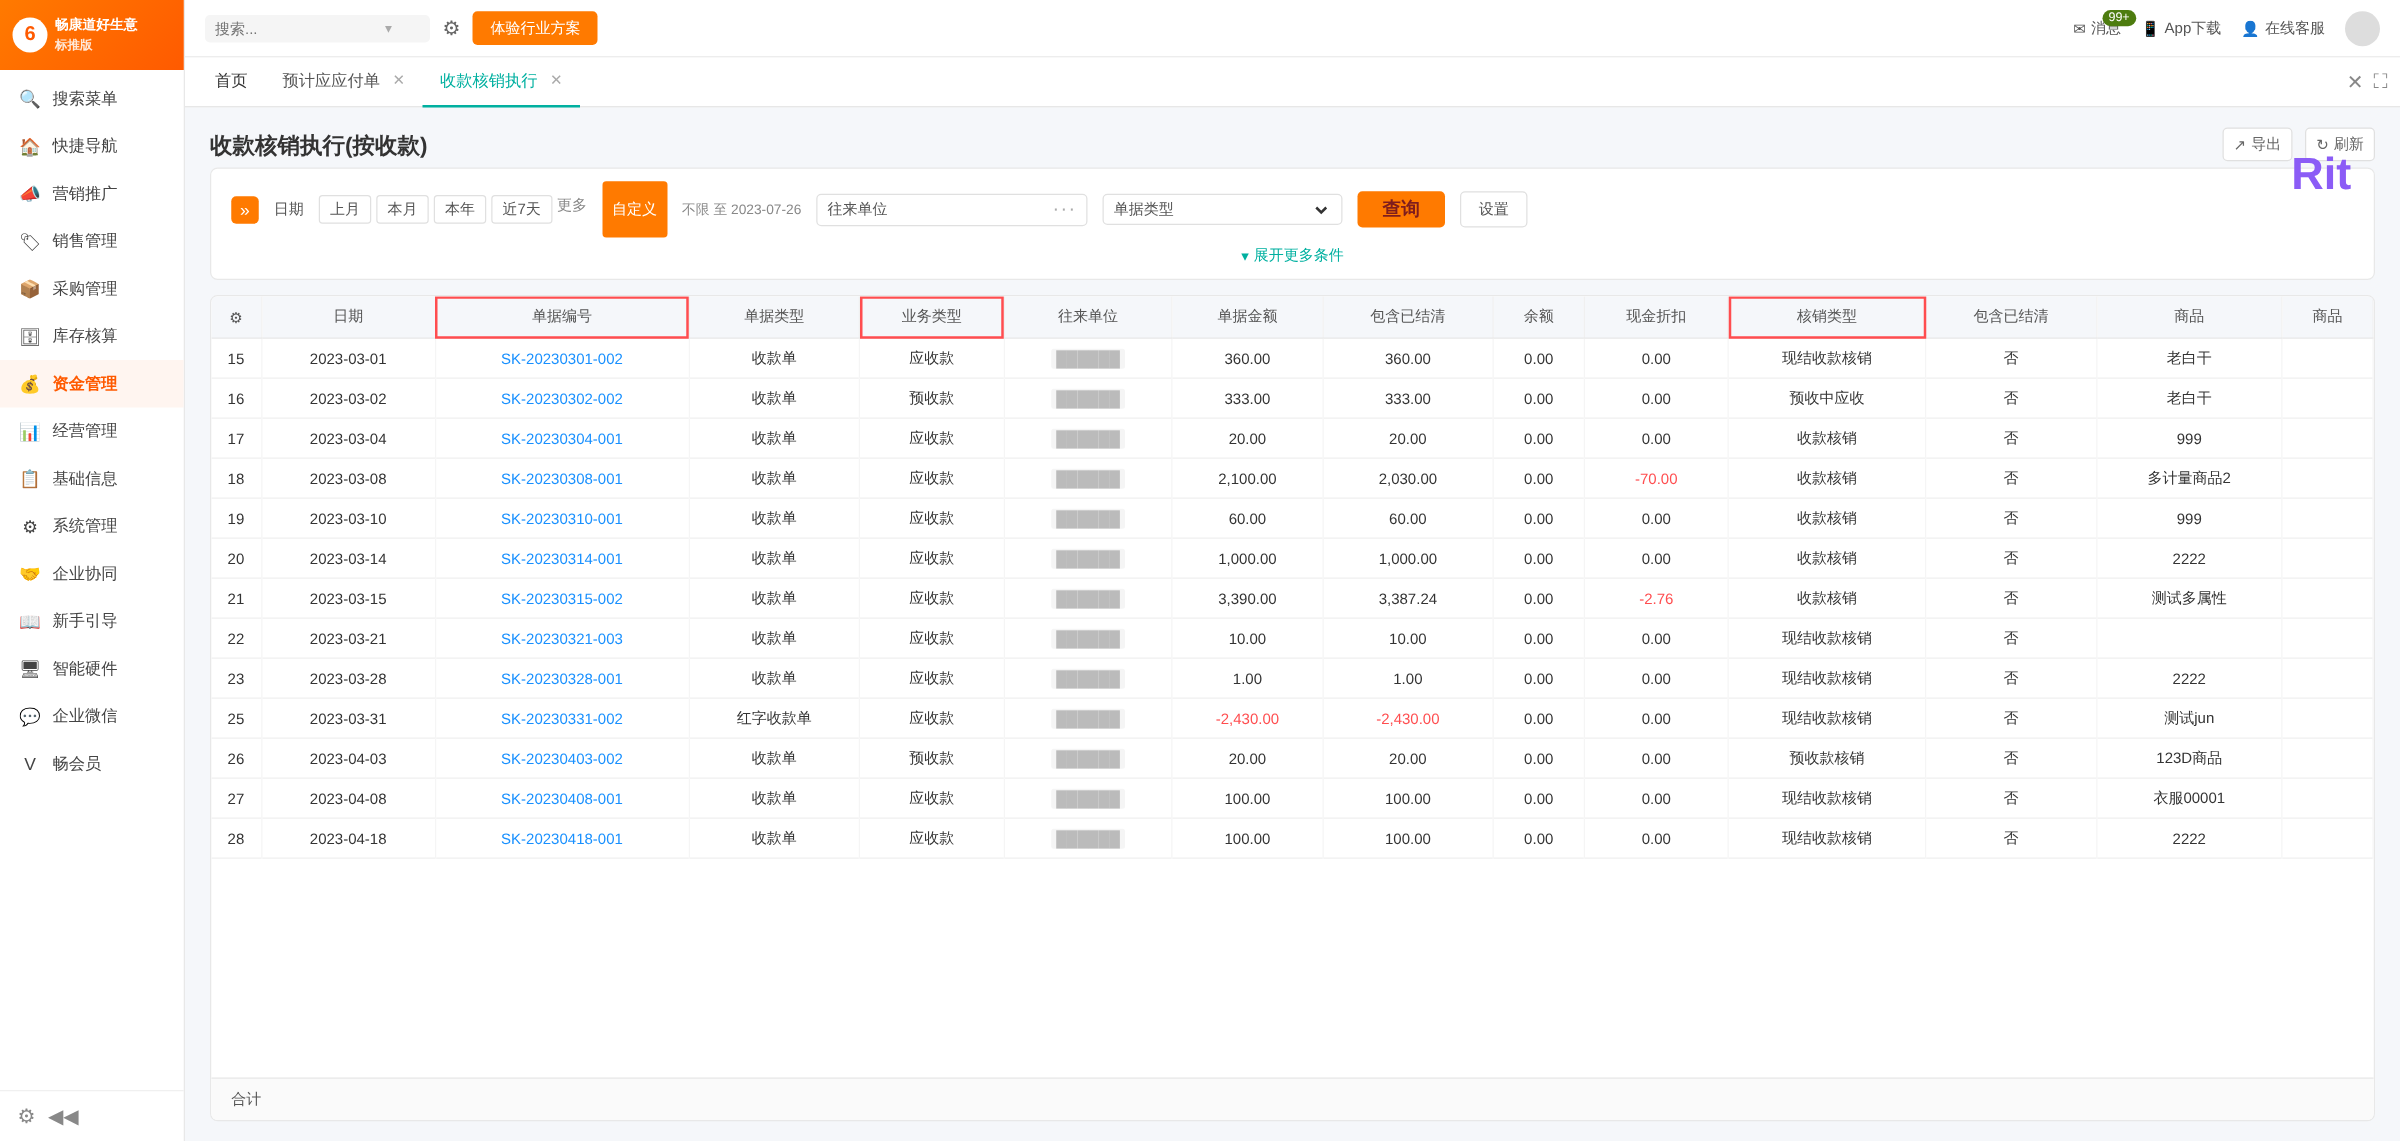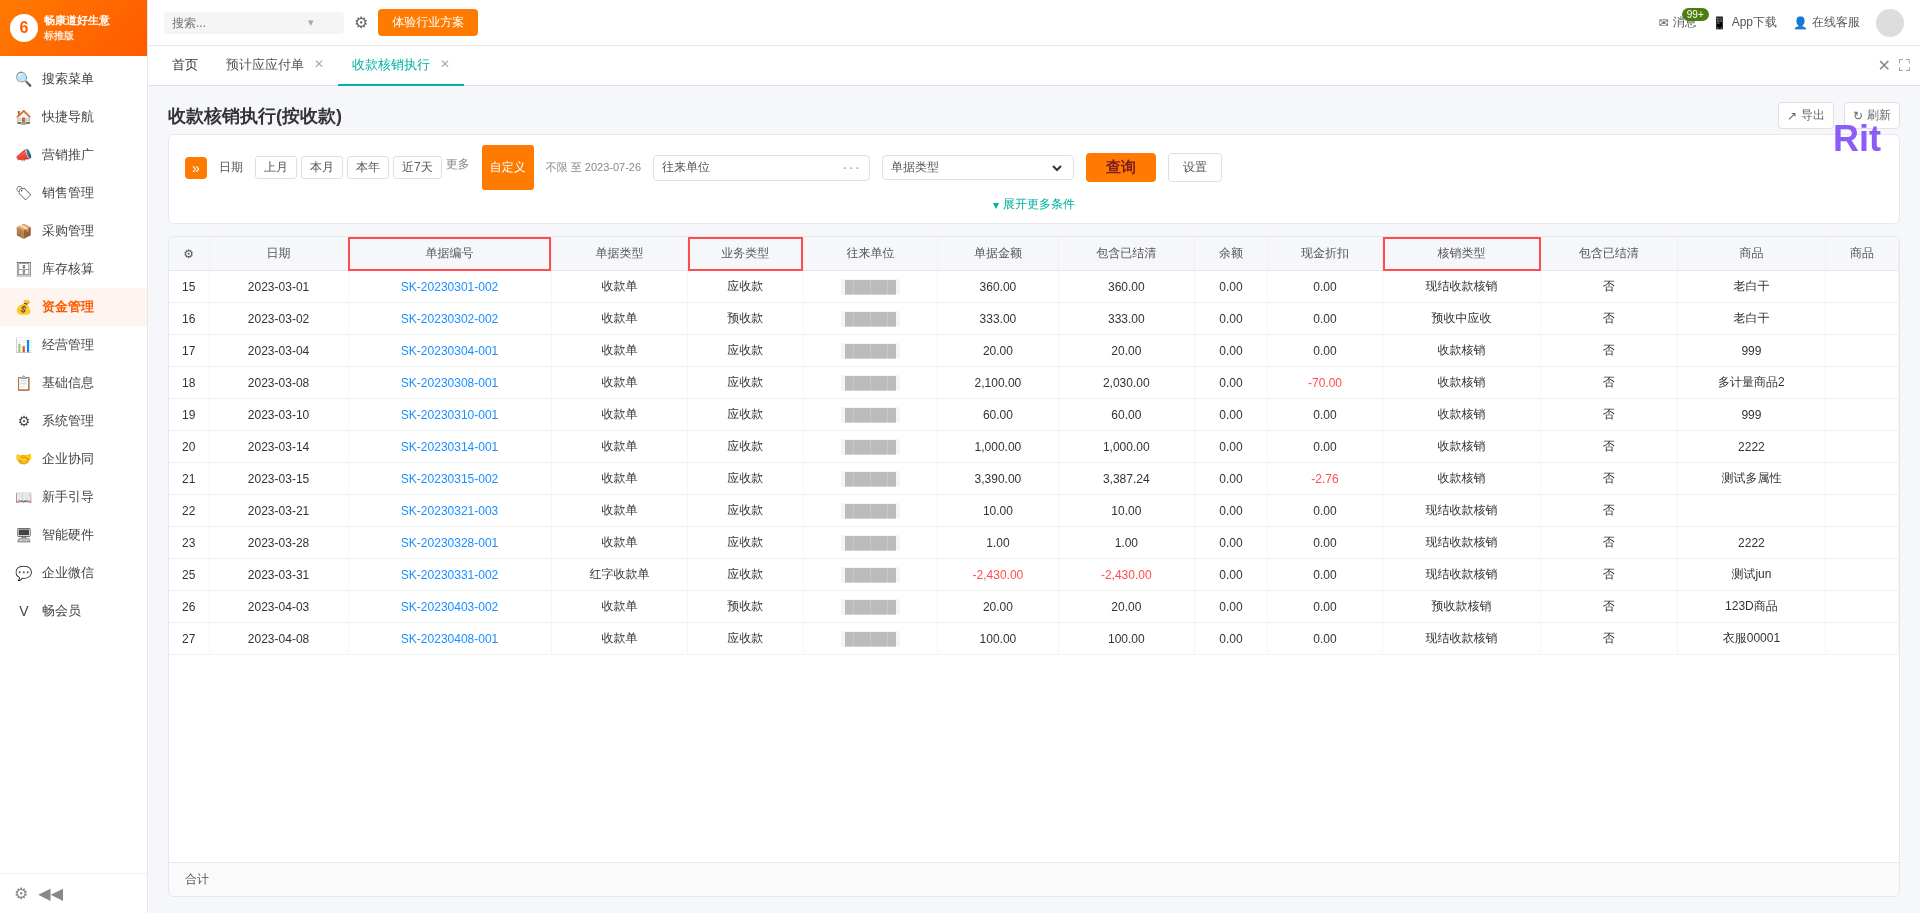--- a/index.html
+++ b/index.html
@@ -648,20 +648,36 @@
       <td><span class="td-gray">██████</span></td>
       <td class="">100.00</td>
       <td class="">100.00</td>
       <td>0.00</td>
       <td class="">0.00</td>
       <td>现结收款核销</td>
       <td>否</td>
       <td>衣服00001</td>
       <td></td>
     </tr>
+              <tr>
+      <td>28</td>
+      <td>2023-04-18</td>
+      <td><a class="td-link">SK-20230418-001</a></td>
+      <td>收款单</td>
+      <td>应收款</td>
+      <td><span class="td-gray">██████</span></td>
+      <td class="">100.00</td>
+      <td class="">100.00</td>
+      <td>0.00</td>
+      <td class="">0.00</td>
+      <td>现结收款核销</td>
+      <td>否</td>
+      <td>2222</td>
+      <td></td>
+    </tr>
             </tbody>
         </table>
       </div>
       <div class="table-footer">
         <span>合计</span>
       </div>
     </div>
   </div>
 </div>
 

